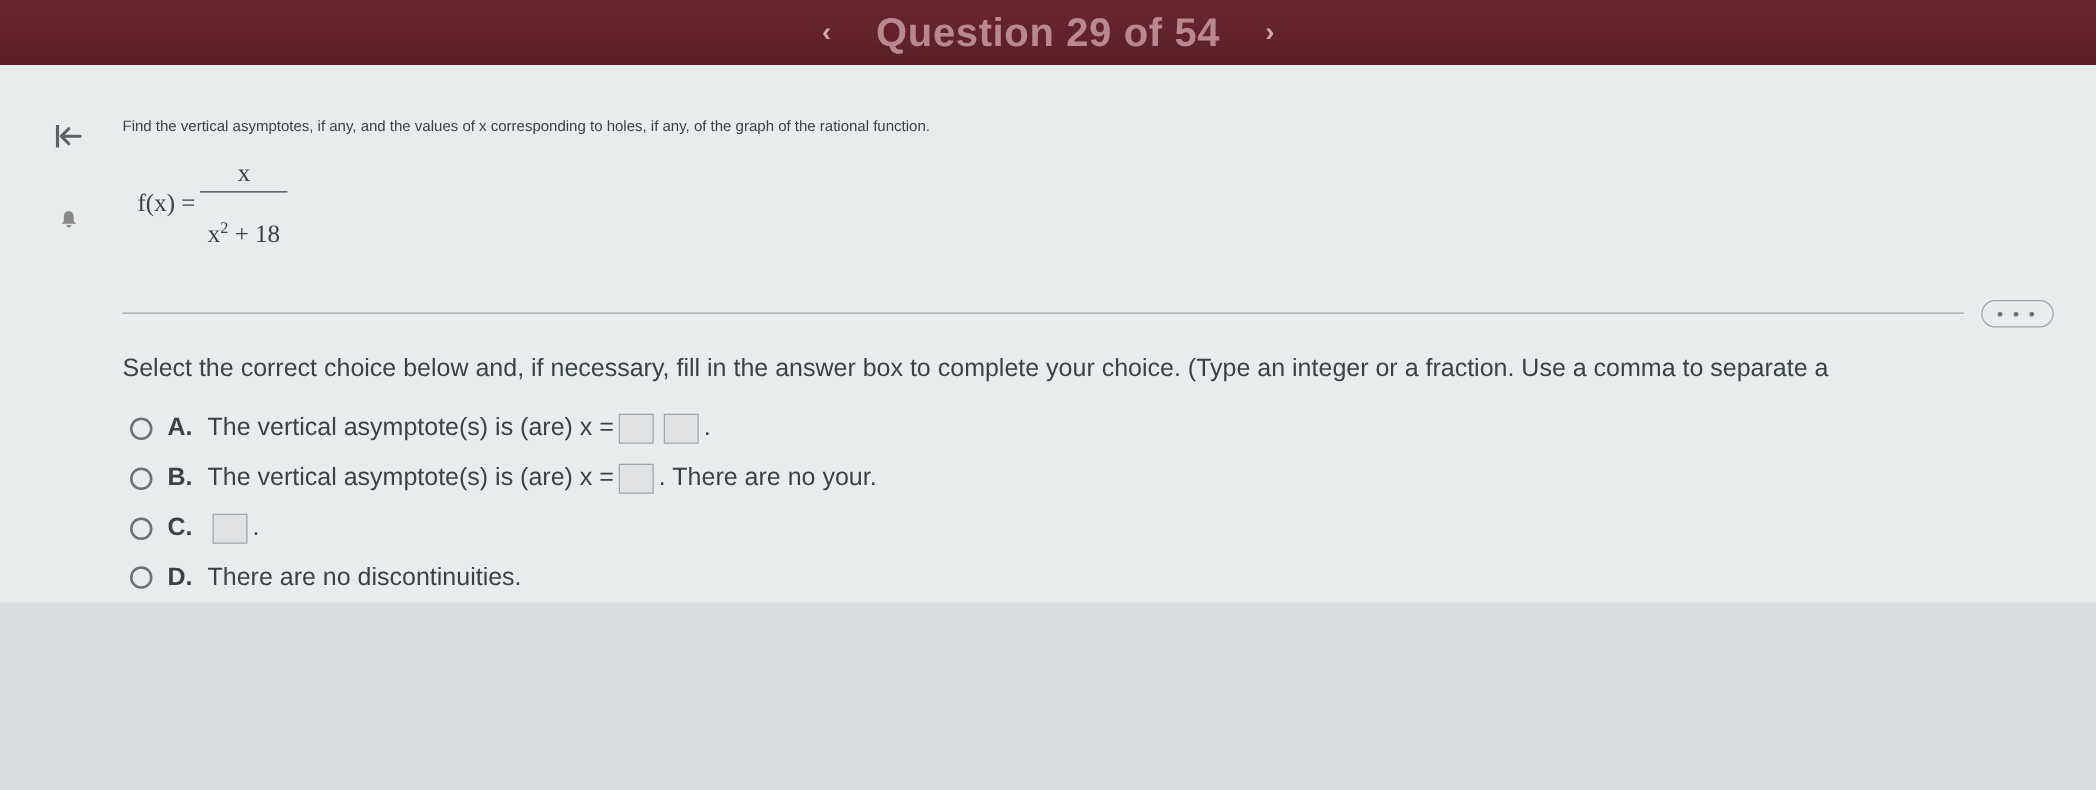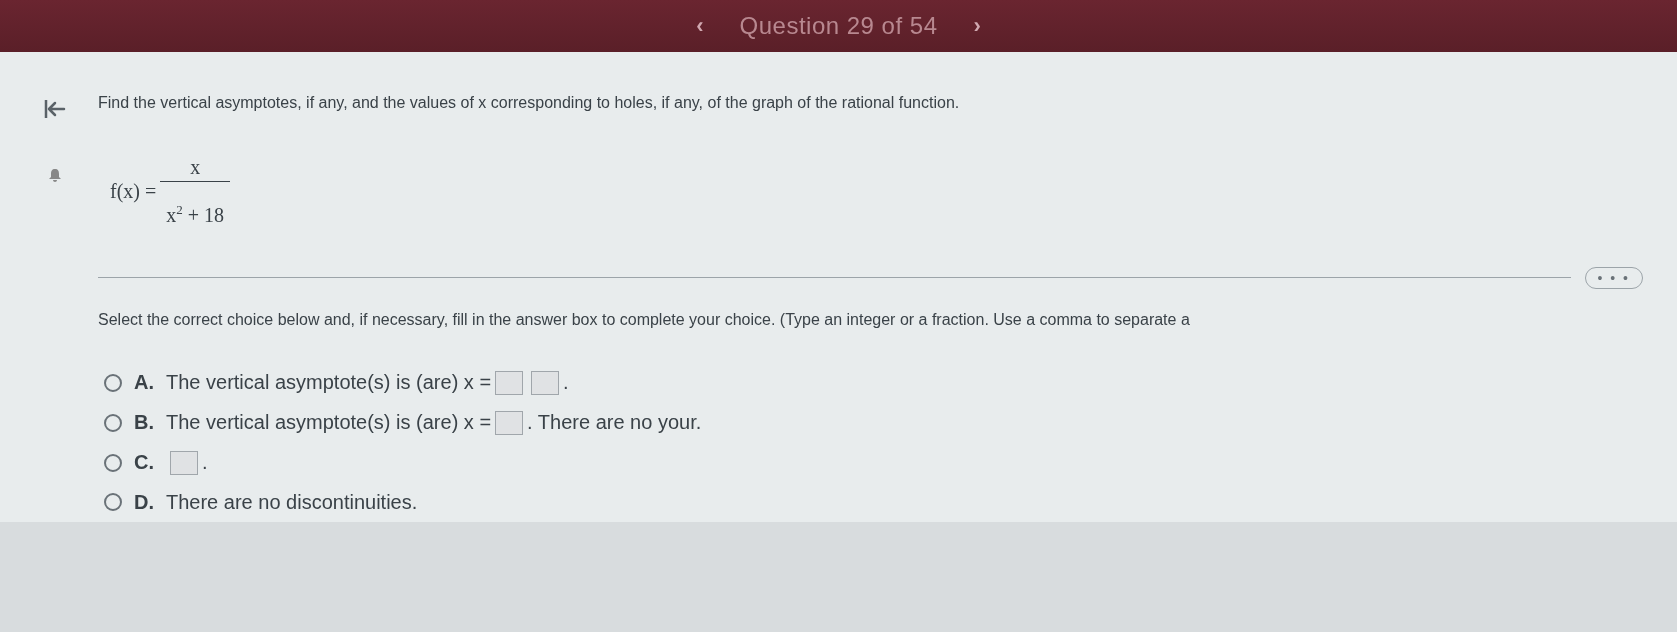--- a/index.html
+++ b/index.html
@@ -24,22 +24,22 @@
       color: #c8a0a8;
     }
     .header .nav-arrow {
       font-size: 22px;
       font-weight: bold;
       cursor: pointer;
       padding: 4px 8px;
       color: #d0a8b0;
     }
     .header .question-label {
-      font-size: 24px;
-      font-weight: 400;
+      font-size: 32px;
+      font-weight: 700;
       color: #b88890;
       letter-spacing: 0.5px;
       text-align: center;
     }
     .content-wrap {
       padding: 42px 30px 0 30px;
       display: flex;
       background: #e8eced;
     }
     .side-col {
@@ -58,23 +58,23 @@
     }
     .bell-icon {
       font-size: 16px;
       color: #888;
     }
     .main-col {
       flex: 1;
       padding-left: 18px;
     }
     .question-text {
-      font-size: 16px;
-      color: #3a4248;
-      margin-bottom: 44px;
+      font-size: 12px;
+      color: #3a4248;
+      margin-bottom: 20px;
     }
     .formula {
       font-family: Georgia, serif;
       font-size: 20px;
       color: #3a4248;
       margin-left: 12px;
       margin-bottom: 40px;
       display: flex;
       align-items: center;
     }
@@ -111,23 +111,23 @@
       border-radius: 14px;
       padding: 2px 12px;
       margin-left: 14px;
       font-size: 14px;
       color: #6a7278;
       cursor: pointer;
       letter-spacing: 2px;
       background: #e8eced;
     }
     .instruction {
-      font-size: 16px;
-      color: #3a4248;
-      margin-bottom: 34px;
+      font-size: 20px;
+      color: #3a4248;
+      margin-bottom: 16px;
     }
     .choice-row {
       display: flex;
       align-items: center;
       padding: 8px 0 8px 6px;
       font-size: 20px;
       color: #3a4248;
     }
     .radio {
       width: 18px;

